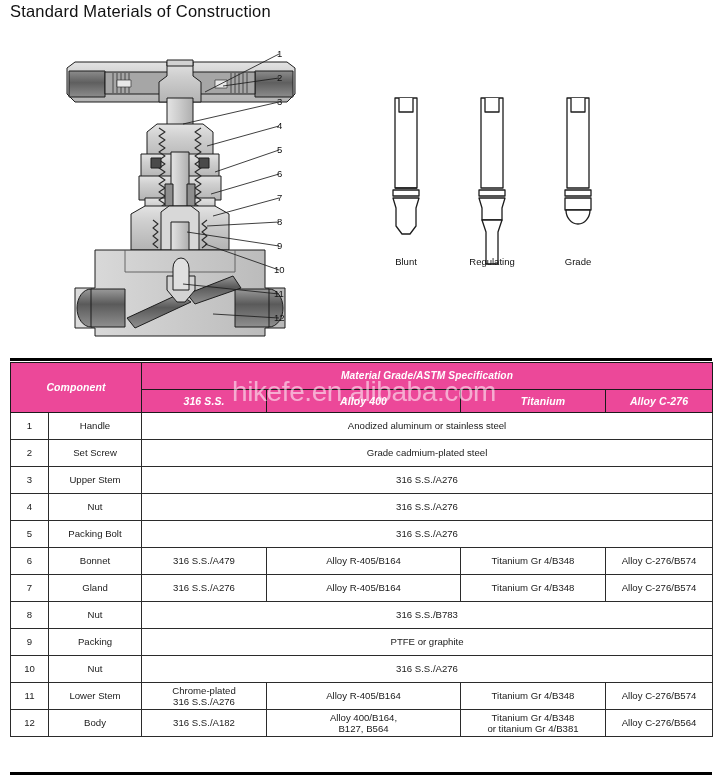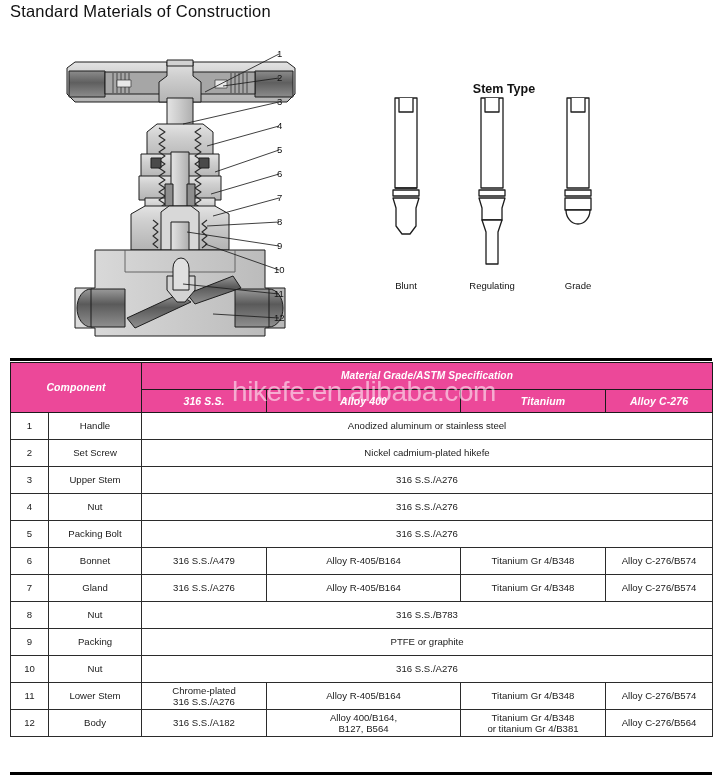--- a/index.html
+++ b/index.html
@@ -72,21 +72,21 @@
     left: 0;
     top: 26px;
     width: 268px;
     text-align: center;
     font-size: 12.5px;
     font-weight: bold;
     color: #111;
   }
   .stem-label {
     position: absolute;
-    top: 224px;
+    top: 200px;
     font-size: 9.5px;
     color: #111;
     text-align: center;
     width: 80px;
   }
 
   
   #spec-table-wrap {
     position: absolute;
     left: 10px;
@@ -308,21 +308,20 @@
     <span class="callout-num" style="top:132px;left:9px;">6</span>
     <span class="callout-num" style="top:156px;left:9px;">7</span>
     <span class="callout-num" style="top:180px;left:9px;">8</span>
     <span class="callout-num" style="top:204px;left:9px;">9</span>
     <span class="callout-num" style="top:228px;left:6px;">10</span>
     <span class="callout-num" style="top:252px;left:6px;">11</span>
     <span class="callout-num" style="top:276px;left:6px;">12</span>
   </div>
 
   <div id="stem-panel">
-    <div id="stem-type-title">Stem Type</div>
 
     <svg style="position:absolute;left:0;top:30px;width:268px;height:190px;" viewBox="0 0 268 190">
       <g stroke="#1d1d1d" stroke-width="1.3" fill="#ffffff" stroke-linejoin="round">
 
         <g>
           <path d="M25,12 L25,102 L47,102 L47,12 Z"></path>
           <path d="M29,12 L29,26 L43,26 L43,12"></path>
           <line x1="25" y1="102" x2="47" y2="102"></line>
           <path d="M23,104 L23,110 L49,110 L49,104 Z"></path>
           <path d="M23,112 L26,122 L26,140 L32,148 L40,148 L46,140 L46,122 L49,112 Z"></path>
@@ -378,21 +377,21 @@
     </thead>
     <tbody id="table-body">
         <tr>
           <td>1</td>
           <td>Handle</td>
           <td colspan="4">Anodized aluminum or stainless steel</td>
         </tr>
         <tr>
           <td>2</td>
           <td>Set Screw</td>
-          <td colspan="4">Nickel cadmium-plated hikefe</td>
+          <td colspan="4">Grade cadmium-plated steel</td>
         </tr>
         <tr>
           <td>3</td>
           <td>Upper Stem</td>
           <td colspan="4">316 S.S./A276</td>
         </tr>
         <tr>
           <td>4</td>
           <td>Nut</td>
           <td colspan="4">316 S.S./A276</td>

